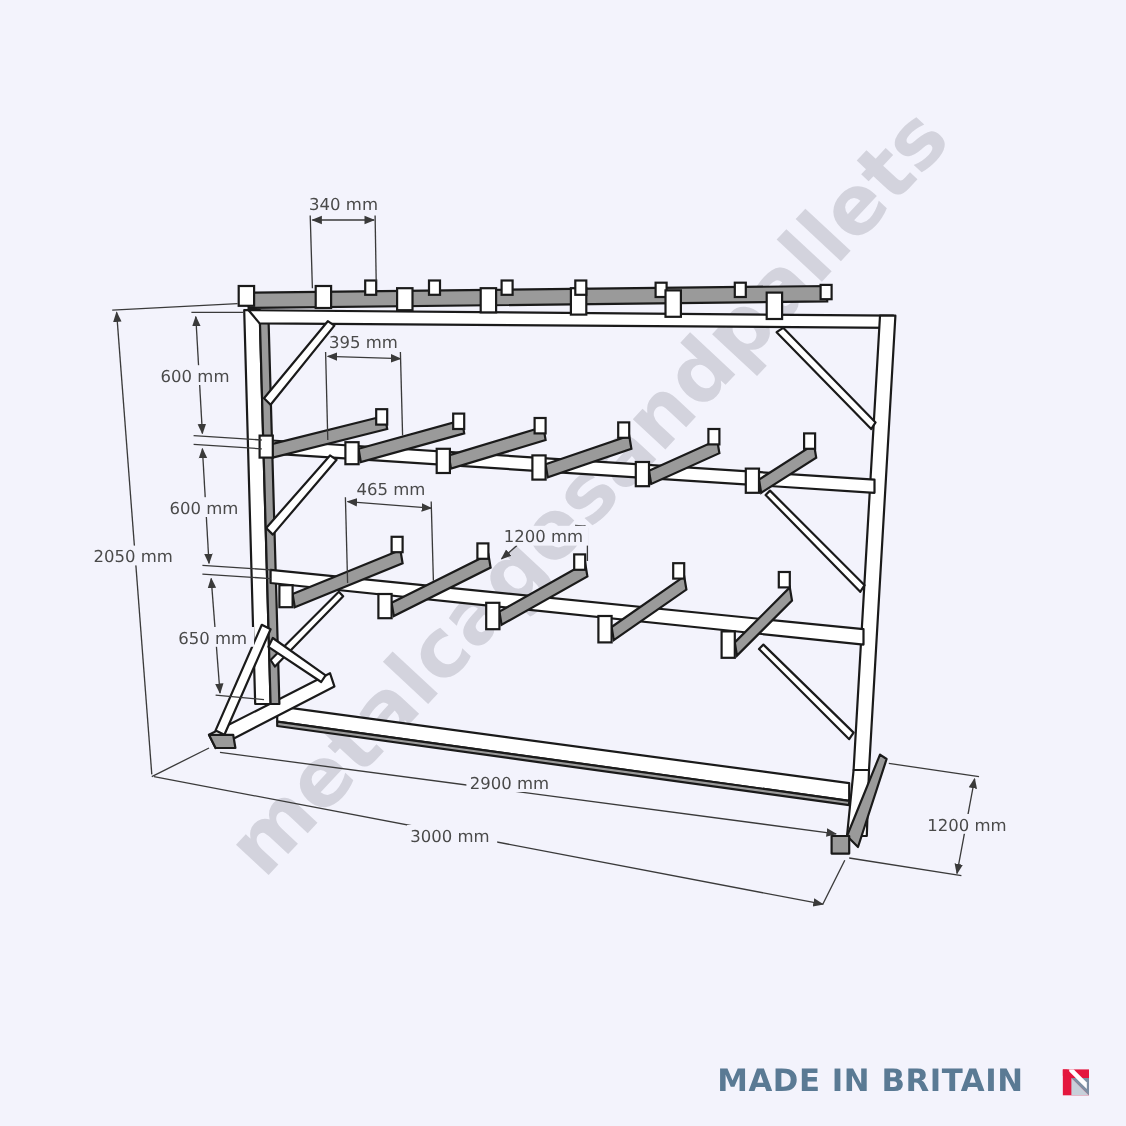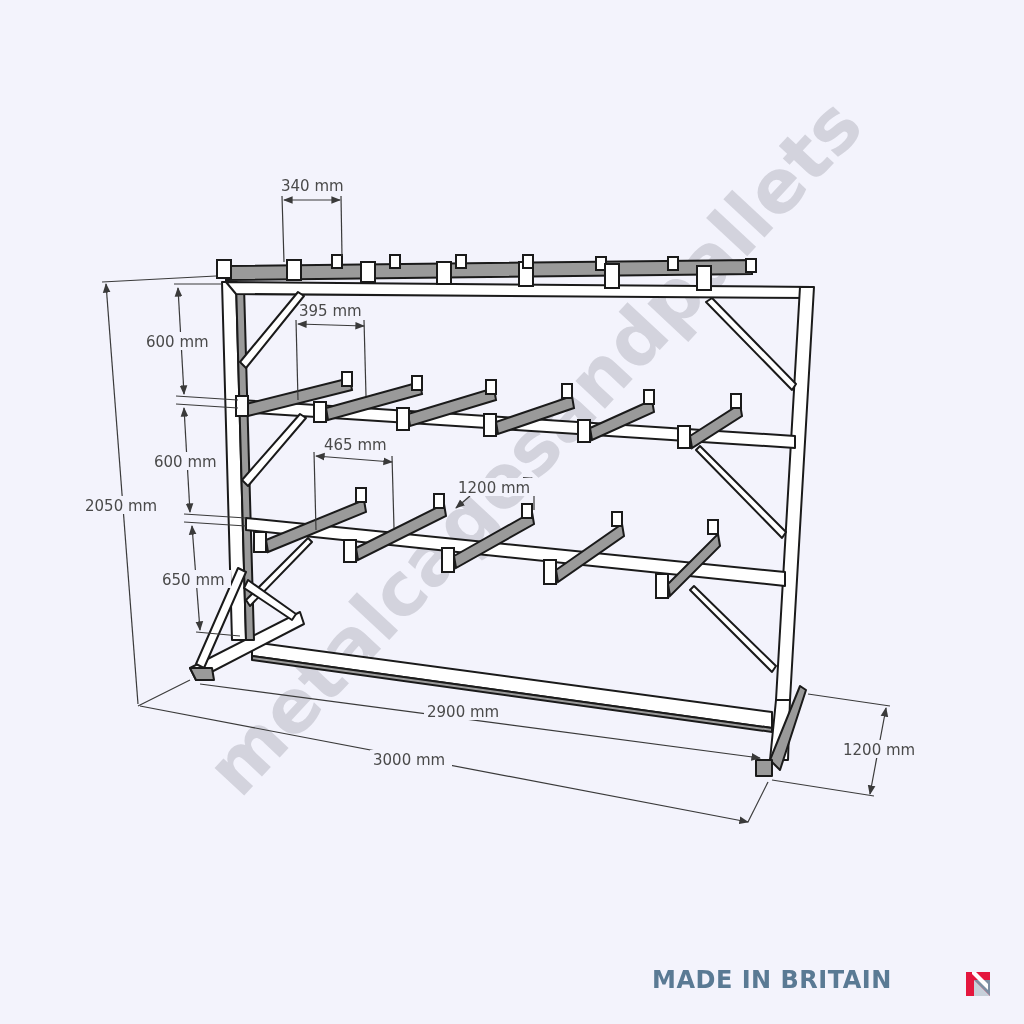--- a/index.html
+++ b/index.html
@@ -1,20 +1,20 @@
 <!DOCTYPE html>
 <html><head>
 <meta charset="utf-8">
 <style>
   html,body{margin:0;padding:0;background:#f3f3fc;}
   body{width:1024px;height:1024px;position:relative;overflow:hidden;font-family:"DejaVu Sans",sans-serif;}
   svg{position:absolute;left:0;top:0;}
   .dim{font-family:"DejaVu Sans",sans-serif;font-size:15px;fill:#4a4a4a;}
   .wm{font-family:"DejaVu Sans",sans-serif;font-weight:bold;font-size:74px;fill:#c9c9d3;opacity:.75;}
-  .brand{position:absolute;left:652px;top:966px;font-family:"DejaVu Sans",sans-serif;font-weight:bold;font-size:24px;color:#5a7a94;letter-spacing:.5px;}
+  .brand{position:absolute;left:652px;top:966px;font-family:"DejaVu Sans",sans-serif;font-weight:bold;font-size:28px;color:#5a7a94;letter-spacing:.5px;}
   .flag{position:absolute;left:966px;top:972px;width:24px;height:24px;}
 </style>
 </head>
 <body>
 
 <svg width="1024" height="1024" viewBox="0 0 1024 1024">
   <defs>
     <marker id="arr" viewBox="0 0 10 10" refX="9" refY="5" markerWidth="8" markerHeight="8" orient="auto-start-reverse">
       <path d="M0,1 L10,5 L0,9 z" fill="#3a3a3a"></path>
     </marker>

